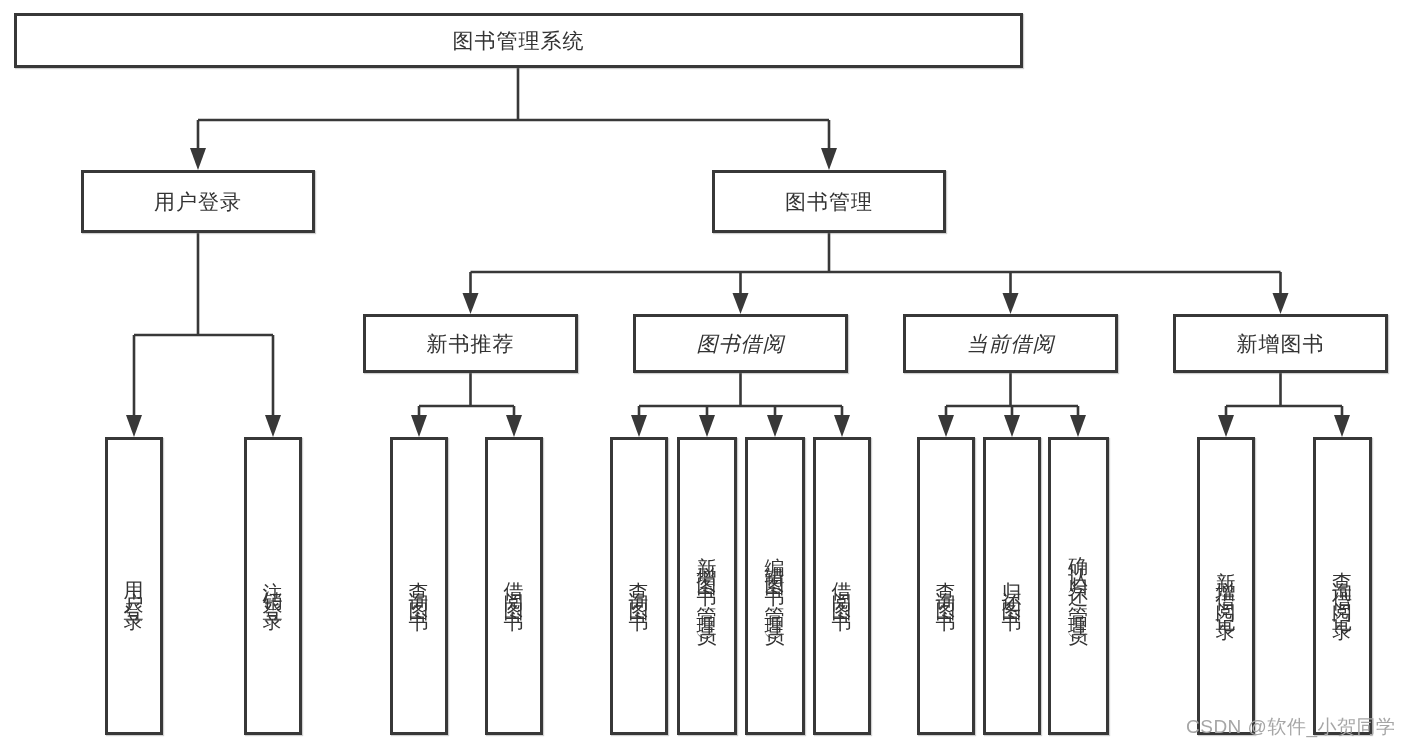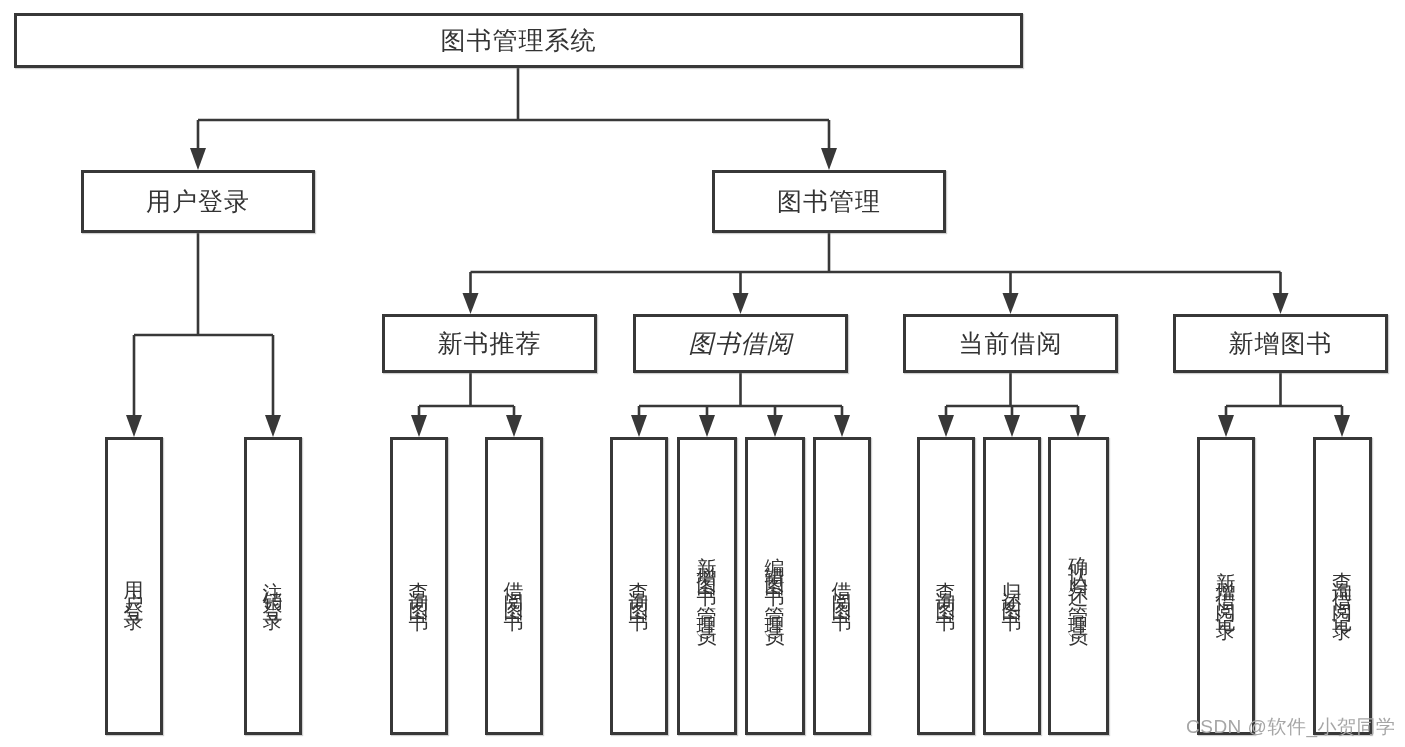--- a/index.html
+++ b/index.html
@@ -27,21 +27,21 @@
     background: #ffffff;
     border: 3px solid #383838;
     box-sizing: border-box;
     display: flex;
     align-items: center;
     justify-content: center;
     color: #333333;
     box-shadow: 1px 1px 1px rgba(120,120,120,0.35);
   }
   .node.h {
-    font-size: 25px;
+    font-size: 21px;
     letter-spacing: 1px;
   }
   .node.v span {
     writing-mode: vertical-rl;
     text-orientation: mixed;
     font-size: 20px;
     letter-spacing: 10px;
     line-height: 1;
     white-space: nowrap;
   }
@@ -133,27 +133,27 @@
     <span>图书管理系统</span>
   </div>
 
   <div class="node h" style="left:81px; top:170px; width:234px; height:63px;">
     <span>用户登录</span>
   </div>
   <div class="node h" style="left:712px; top:170px; width:234px; height:63px;text-align:right;">
     <span>图书管理</span>
   </div>
 
-  <div class="node h" style="left:363px; top:314px; width:215px; height:59px;margin-left:19px;">
+  <div class="node h" style="left:363px; top:314px; width:215px; height:59px;">
     <span>新书推荐</span>
   </div>
   <div class="node h" style="left:633px; top:314px; width:215px; height:59px;font-style:italic;">
     <span>图书借阅</span>
   </div>
-  <div class="node h" style="left:903px; top:314px; width:215px; height:59px;">
+  <div class="node h" style="left:903px; top:314px; width:215px; height:59px;font-style:italic;">
     <span>当前借阅</span>
   </div>
   <div class="node h" style="left:1173px; top:314px; width:215px; height:59px;">
     <span>新增图书</span>
   </div>
 
   <div class="node v" style="left:105px; top:437px; width:58px; height:298px;">
     <span>用户登录</span>
   </div>
   <div class="node v" style="left:244px; top:437px; width:58px; height:298px;">

